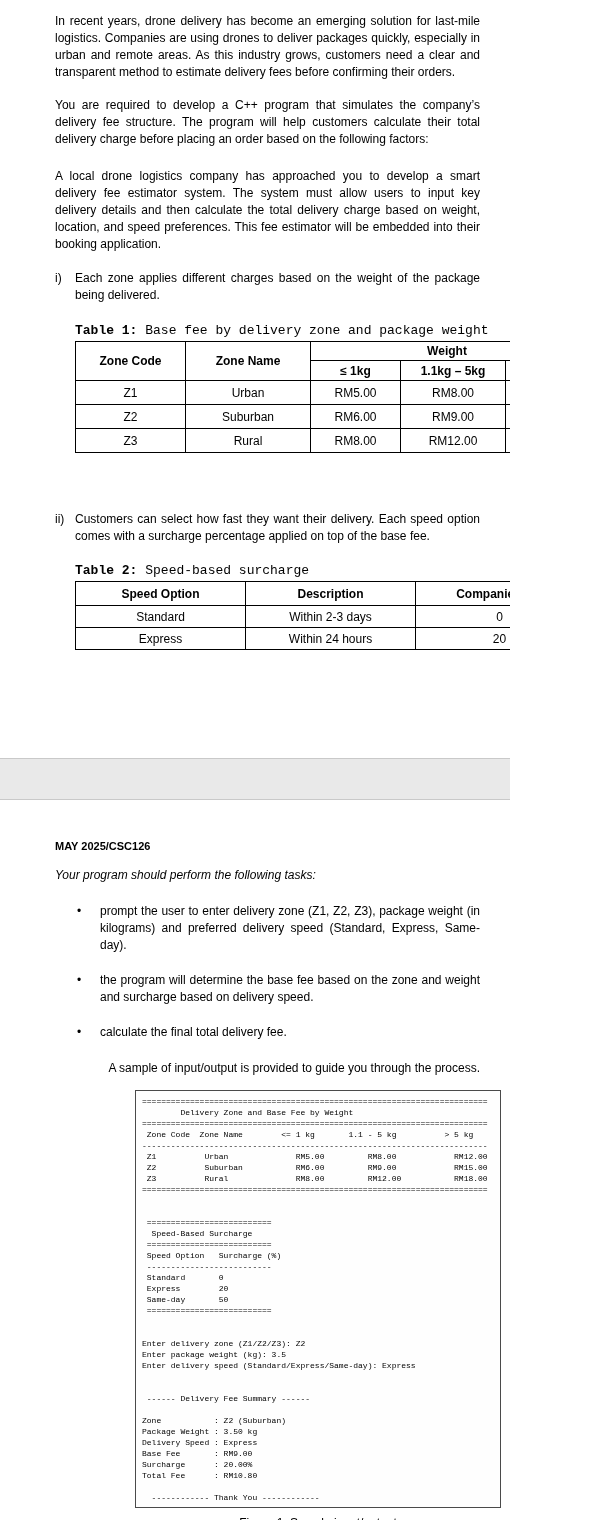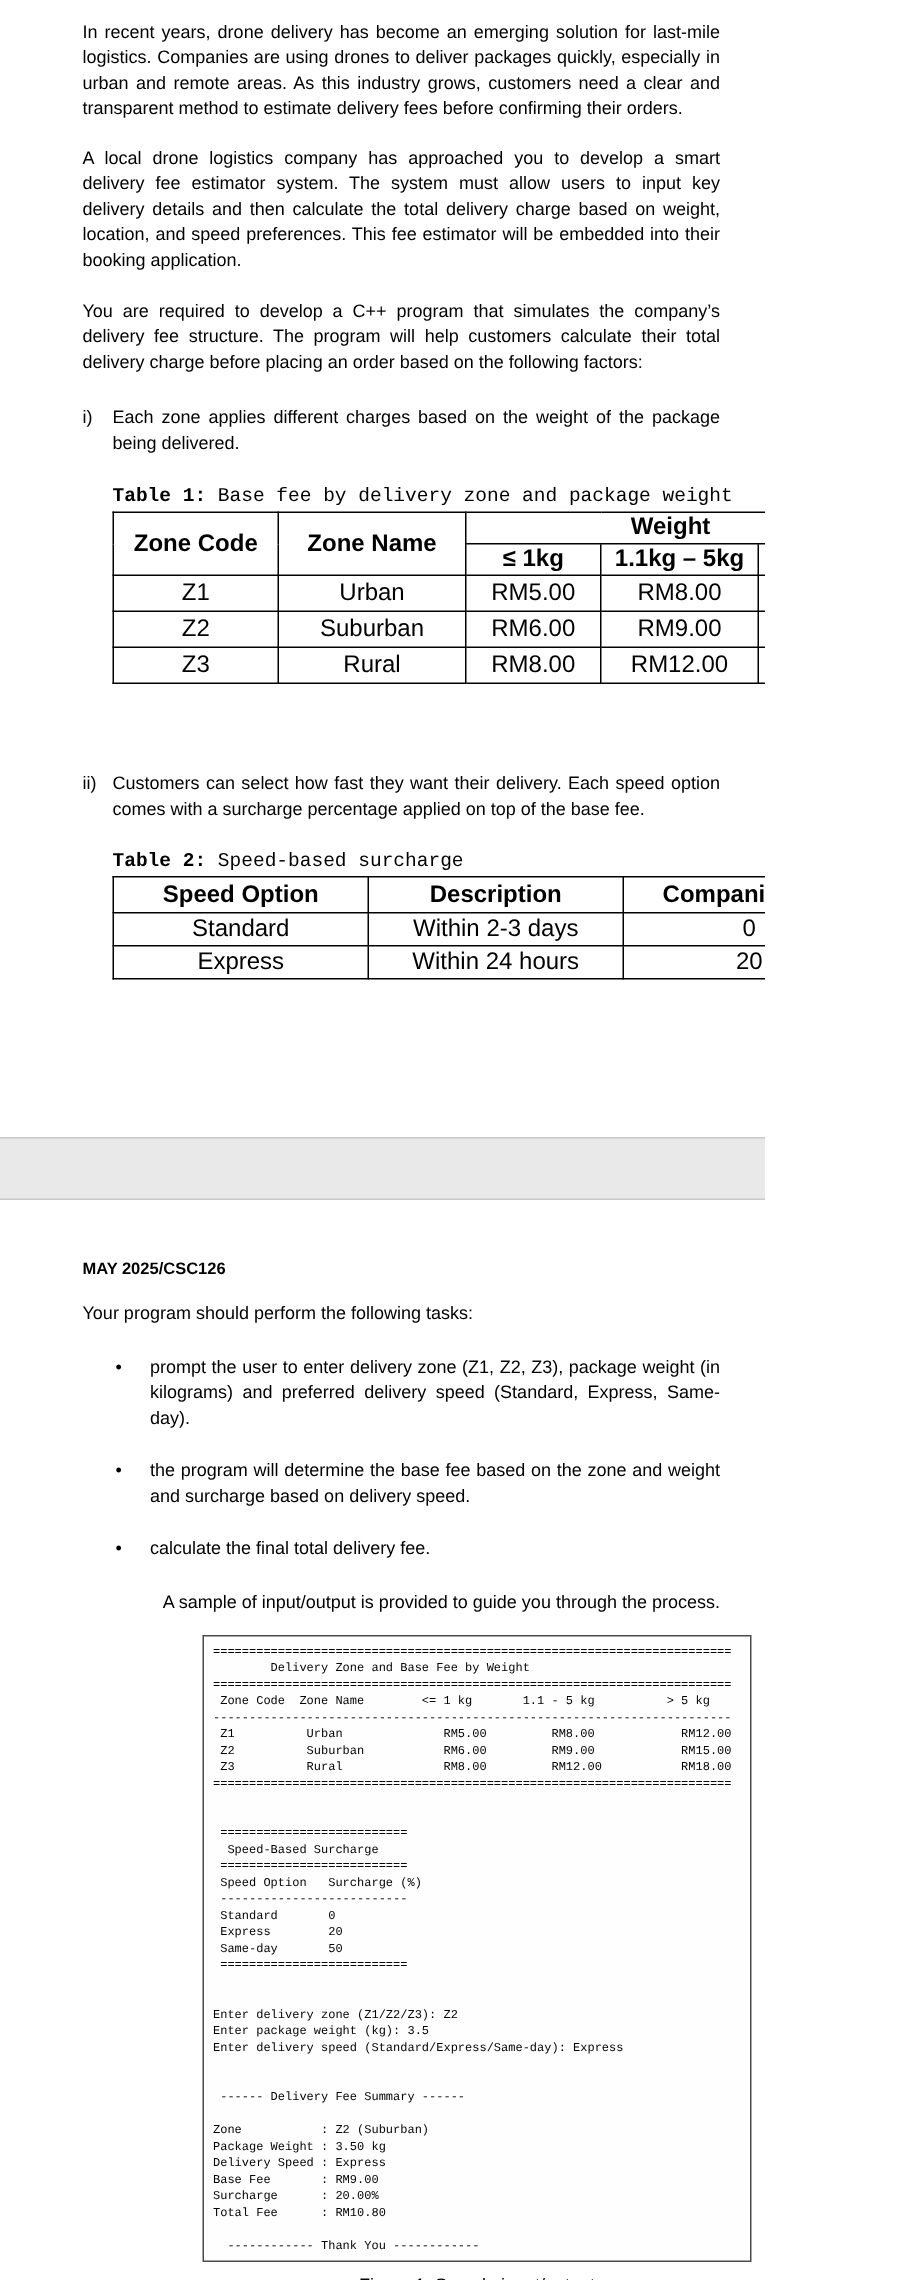--- a/index.html
+++ b/index.html
@@ -23,33 +23,33 @@
   .list-item { display:flex; font-size:12px; line-height:17px; }
   .list-item .marker { width:20px; flex:0 0 20px; }
   .list-item .li-text { flex:1; text-align:justify; }
   .item-i { margin-bottom:18px; }
   .item-ii { margin-top:58px; margin-bottom:17px; }
 
   .table-wrap { margin-left:20px; width:508px; }
   .table-caption { text-align:left; font-size:13px; line-height:17px; margin-bottom:2px;font-family:Liberation Mono, monospace; }
   .table-caption b { font-weight:bold; }
 
-  table.doc-table { border-collapse:collapse; width:508px; font-size:16px; table-layout:fixed; }
+  table.doc-table { border-collapse:collapse; width:508px; font-size:12px; table-layout:fixed; }
   table.doc-table th, table.doc-table td {
     border:1px solid #000; text-align:center; vertical-align:middle; padding:1px 3px;
   }
   table.doc-table th { font-weight:bold; }
   .t1-hdr-row1 th { height:19px; }
   .t1-hdr-row2 th { height:20px; }
   .t1-data td { height:24px; font-weight:normal;margin-top:31px; }
   .t2-hdr th { height:24px; }
   .t2-data td { height:22px; }
 
   .doc-header { font-size:11px; line-height:17px; font-weight:bold; margin-bottom:12px; }
-  .p2-intro { margin-bottom:19px; text-align:left; }
+  .p2-intro { margin-bottom:19px; text-align:left;font-style:italic; }
   .bullet-item { display:flex; font-size:12px; line-height:17px; margin-left:22px; margin-bottom:18px; }
   .bullet-item .bullet { width:23px; flex:0 0 23px; }
   .bullet-item .b-text { flex:1; text-align:justify; }
   .bullet-last { margin-bottom:19px; }
   .p2-sample { margin-bottom:13px; text-align:right; }
 
   .console-box {
     margin-left:80px; width:366px;
     border:1px solid #4a4a4a;
     padding:5px 4px 4px 6px;
@@ -66,22 +66,22 @@
   }
 </style>
 </head>
 <body>
 
 <div class="sheet">
 
   <div class="page1">
 
     <p class="body-text p1-para1">In recent years, drone delivery has become an emerging solution for last-mile logistics. Companies are using drones to deliver packages quickly, especially in urban and remote areas. As this industry grows, customers need a clear and transparent method to estimate delivery fees before confirming their orders.</p>
+    <p class="body-text p1-para3">You are required to develop a C++ program that simulates the company’s delivery fee structure. The program will help customers calculate their total delivery charge before placing an order based on the following factors:</p>
     <p class="body-text p1-para2">A local drone logistics company has approached you to develop a smart delivery fee estimator system. The system must allow users to input key delivery details and then calculate the total delivery charge based on weight, location, and speed preferences. This fee estimator will be embedded into their booking application.</p>
-    <p class="body-text p1-para3">You are required to develop a C++ program that simulates the company’s delivery fee structure. The program will help customers calculate their total delivery charge before placing an order based on the following factors:</p>
 
     <div class="list-item item-i">
       <span class="marker">i)</span>
       <span class="li-text">Each zone applies different charges based on the weight of the package being delivered.</span>
     </div>
 
     <div class="table-wrap">
       <div class="table-caption">
         <b>Table 1:</b><span> Base fee by delivery zone and package weight</span>
       </div>

